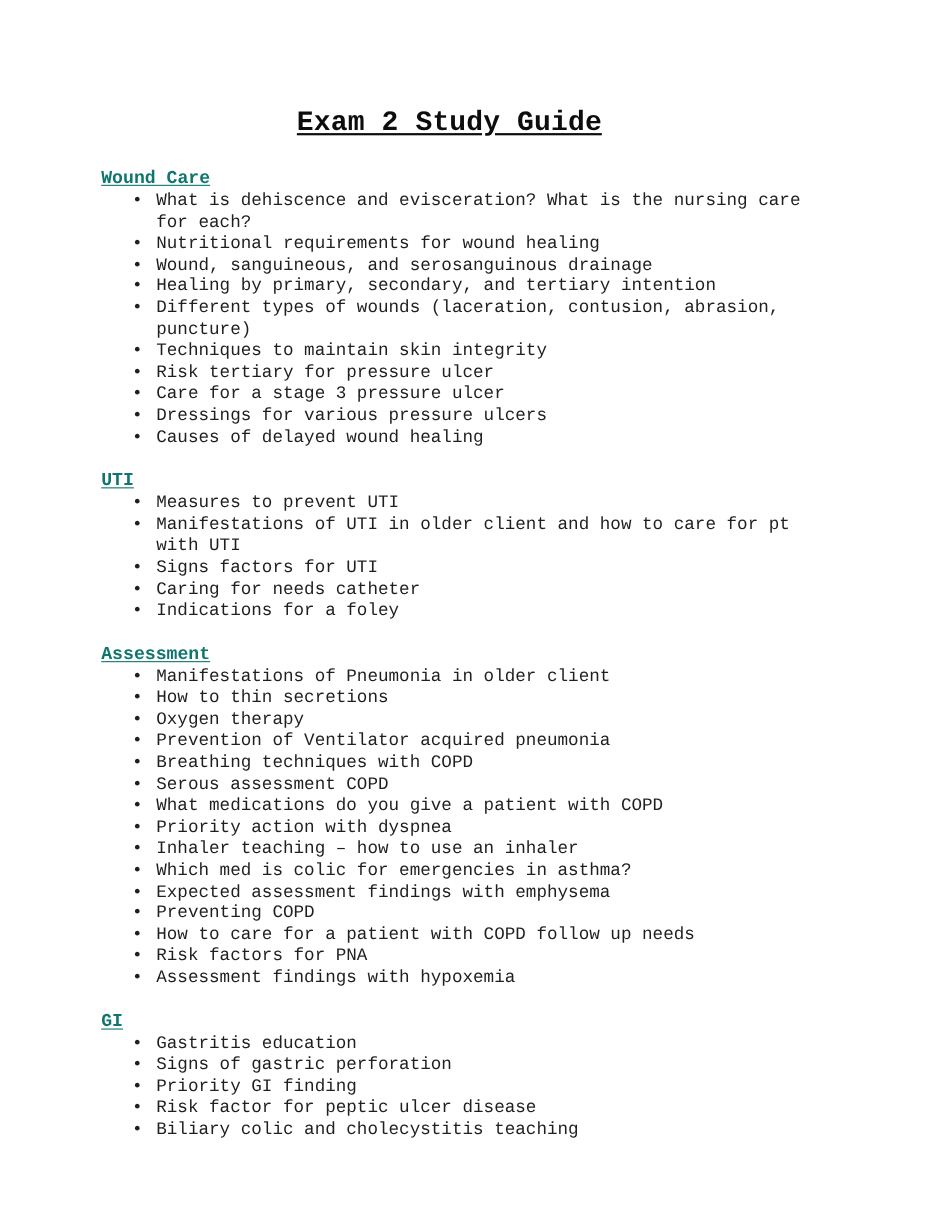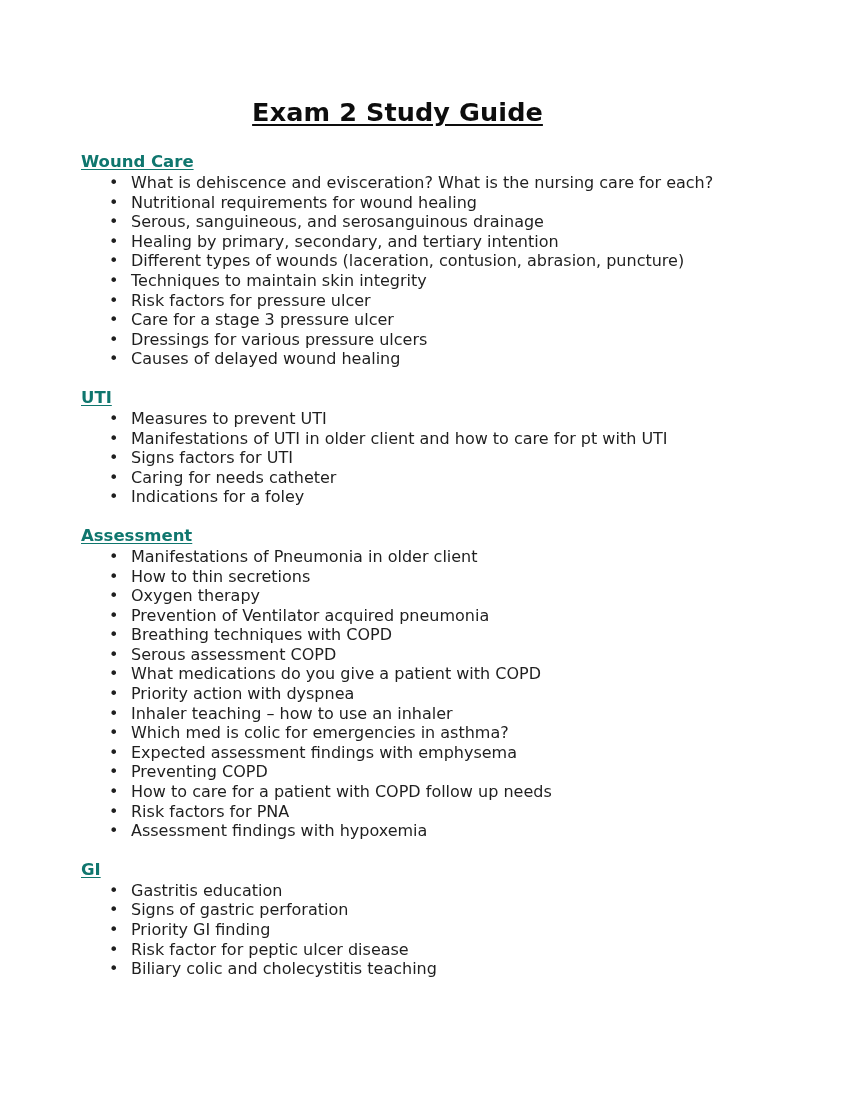--- a/index.html
+++ b/index.html
@@ -22,23 +22,24 @@
     left: 0;
     top: 0;
     width: 850px;
     height: 1100px;
     background: #ffffff;
     overflow: hidden;
   }
 
   .doc-body {
     position: absolute;
-    left: 81px;
+    left: 92px;
     top: 96px;
     width: 652px;
+    font-family: Liberation Mono, monospace;
   }
 
   .doc-title {
     font-size: 25.5px;
     font-weight: bold;
     text-align: center;
     text-decoration: underline;
     text-underline-offset: 3px;
     letter-spacing: 0.1px;
     line-height: 32px;
@@ -108,37 +109,37 @@
             <li class="bullet-item">
               <span class="dot">•</span>
               <span class="bullet-text">What is dehiscence and evisceration? What is the nursing care for each?</span>
             </li>
             <li class="bullet-item">
               <span class="dot">•</span>
               <span class="bullet-text">Nutritional requirements for wound healing</span>
             </li>
             <li class="bullet-item">
               <span class="dot">•</span>
-              <span class="bullet-text">Serous, sanguineous, and serosanguinous drainage</span>
+              <span class="bullet-text">Wound, sanguineous, and serosanguinous drainage</span>
             </li>
             <li class="bullet-item">
               <span class="dot">•</span>
               <span class="bullet-text">Healing by primary, secondary, and tertiary intention</span>
             </li>
             <li class="bullet-item">
               <span class="dot">•</span>
               <span class="bullet-text">Different types of wounds (laceration, contusion, abrasion, puncture)</span>
             </li>
             <li class="bullet-item">
               <span class="dot">•</span>
               <span class="bullet-text">Techniques to maintain skin integrity</span>
             </li>
             <li class="bullet-item">
               <span class="dot">•</span>
-              <span class="bullet-text">Risk factors for pressure ulcer</span>
+              <span class="bullet-text">Risk tertiary for pressure ulcer</span>
             </li>
             <li class="bullet-item">
               <span class="dot">•</span>
               <span class="bullet-text">Care for a stage 3 pressure ulcer</span>
             </li>
             <li class="bullet-item">
               <span class="dot">•</span>
               <span class="bullet-text">Dressings for various pressure ulcers</span>
             </li>
             <li class="bullet-item">

